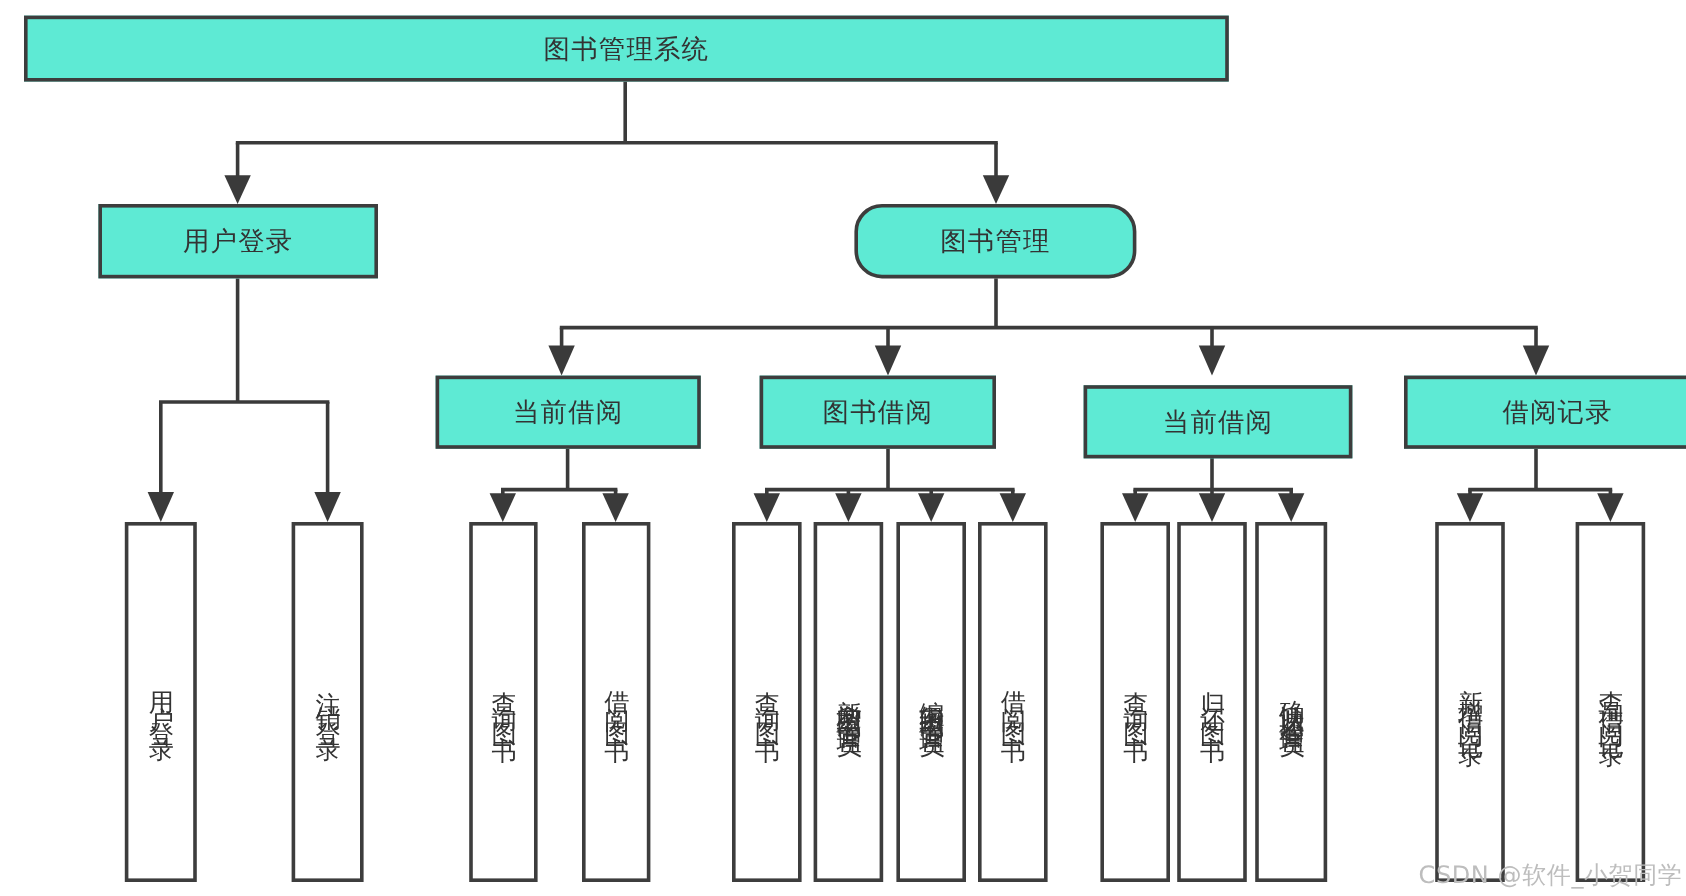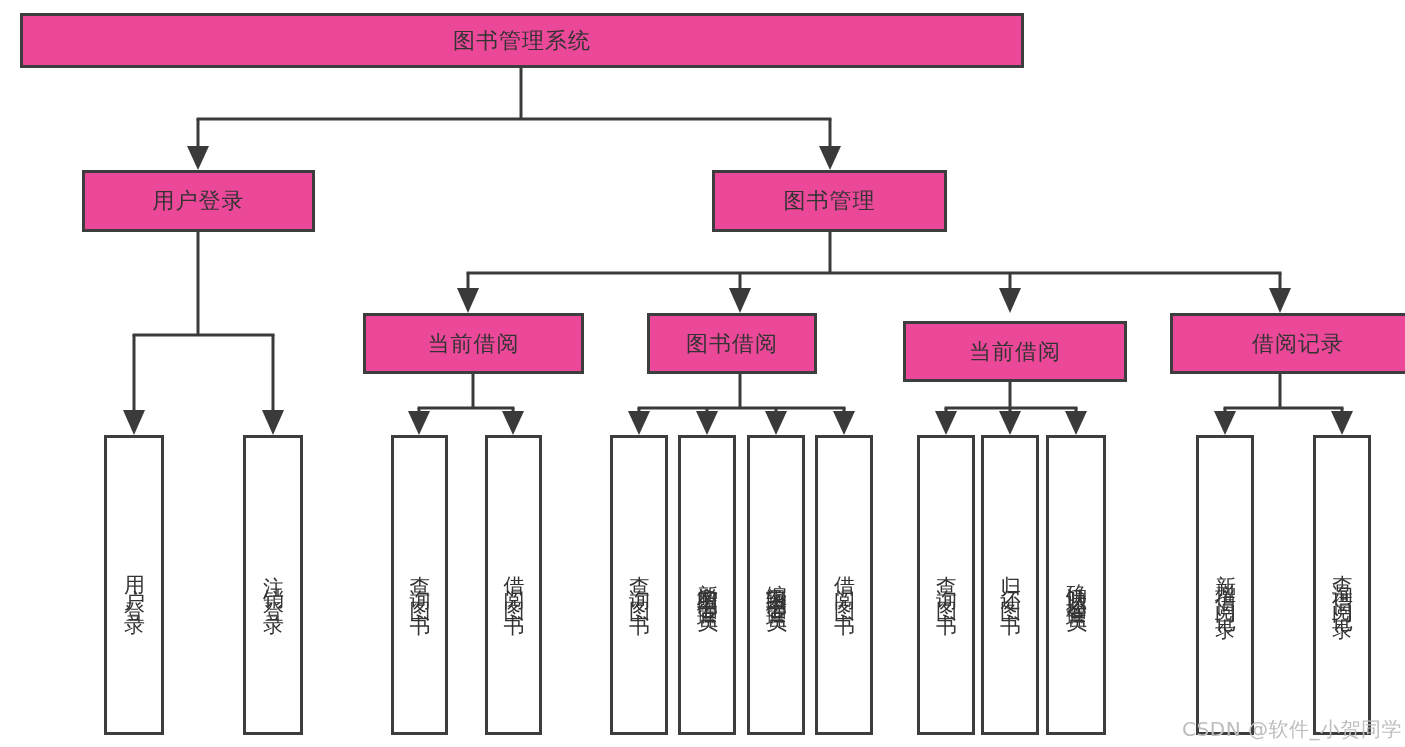--- a/index.html
+++ b/index.html
@@ -16,21 +16,21 @@
     left: 0; top: 0;
     width: 1405px; height: 747px;
     z-index: 0;
   }
   #connectors path { stroke: #3a3a3a; stroke-width: 3; fill: none; }
   #connectors polygon { fill: #3a3a3a; stroke: none; }
   .hnode {
     position: absolute;
     box-sizing: border-box;
     border: 3px solid #3d3d3d;
-    background: #ec4899;
+    background: #5eead4;
     display: flex;
     align-items: center;
     justify-content: center;
     z-index: 1;
   }
   .hnode .label {
     font-size: 22px;
     color: #333333;
     letter-spacing: 1px;
     white-space: nowrap;
@@ -144,28 +144,28 @@
     </g>
   </svg>
 
   <div class="hnode" style="left:20px; top:13px; width:1004px; height:55px;">
     <span class="label">图书管理系统</span>
   </div>
 
   <div class="hnode" style="left:82px; top:170px; width:233px; height:62px;">
     <span class="label">用户登录</span>
   </div>
-  <div class="hnode" style="left:712px; top:170px; width:235px; height:62px;">
+  <div class="hnode" style="left:712px; top:170px; width:235px; height:62px;border-radius:23px;">
     <span class="label">图书管理</span>
   </div>
 
   <div class="hnode" style="left:363px; top:313px; width:221px; height:61px;">
     <span class="label">当前借阅</span>
   </div>
-  <div class="hnode" style="left:633px; top:313px; width:170px; height:61px;margin-left:14px;">
+  <div class="hnode" style="left:633px; top:313px; width:197px; height:61px;">
     <span class="label">图书借阅</span>
   </div>
   <div class="hnode" style="left:903px; top:321px; width:224px; height:61px;">
     <span class="label">当前借阅</span>
   </div>
   <div class="hnode" style="left:1170px; top:313px; width:256px; height:61px;">
     <span class="label">借阅记录</span>
   </div>
 
   <div class="vnode" style="left:104px; top:435px; width:60px; height:300px;">

